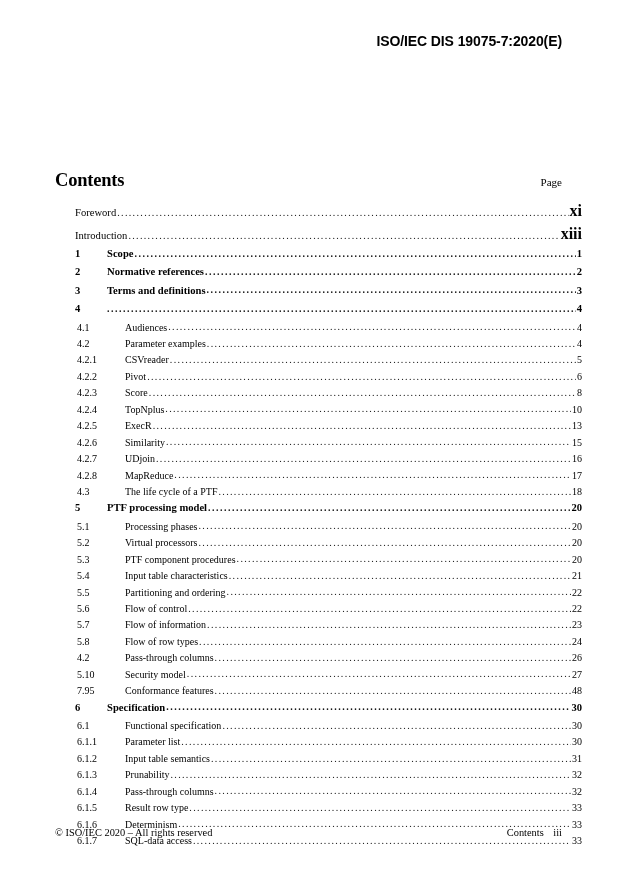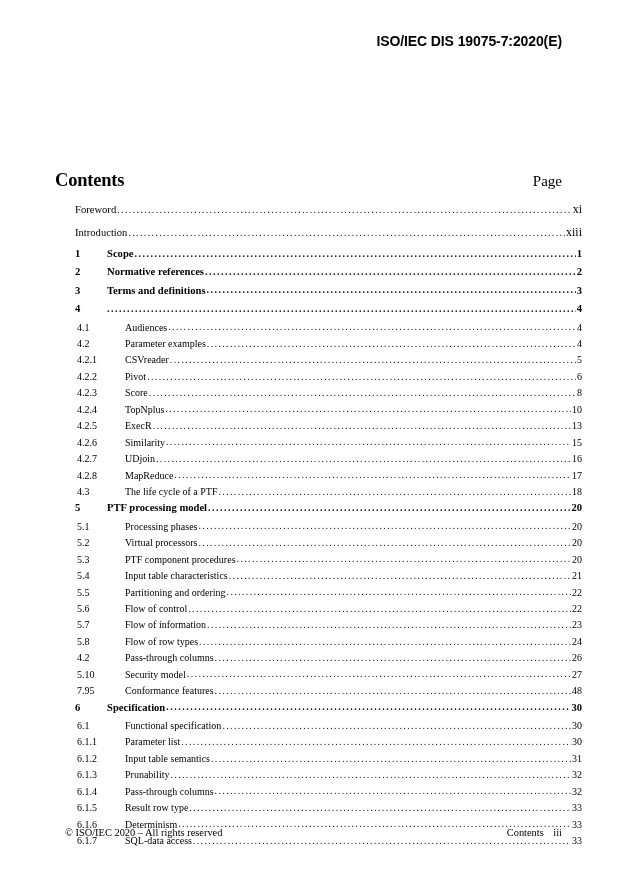--- a/index.html
+++ b/index.html
@@ -40,21 +40,21 @@
     justify-content: space-between;
   }
   .contents-title {
     font-family: "Liberation Serif", serif;
     font-weight: bold;
     font-size: 18.5px;
     letter-spacing: -0.2px;
   }
   .page-label {
     font-family: "Liberation Serif", serif;
-    font-size: 15px;
+    font-size: 11px;
     font-weight: normal;
   }
 
   
   .toc {
     position: absolute;
     top: 203px;
     left: 55px;
     width: 507px;
   }
@@ -111,27 +111,27 @@
   }
   .toc-row.lvl1 .leader { letter-spacing: 1.5px; font-weight: bold; }
 
   .pageno {
     flex: 0 0 auto;
     text-align: right;
     white-space: nowrap;
     padding-left: 1px;
   }
   .toc-row.lvl1 .pageno { font-weight: bold; }
-  .toc-row.front .pageno { font-weight: normal; font-size: 12px; }
+  .toc-row.front .pageno { font-weight: bold; font-size: 16px; }
 
   
   .doc-footer {
     position: absolute;
     bottom: 38px;
-    left: 65px;
+    left: 55px;
     right: 58px;
     display: flex;
     align-items: baseline;
     justify-content: space-between;
     font-family: "Liberation Serif", serif;
     font-size: 10.4px;
   }
   .footer-left { white-space: nowrap; }
   .footer-right {
     white-space: nowrap;

